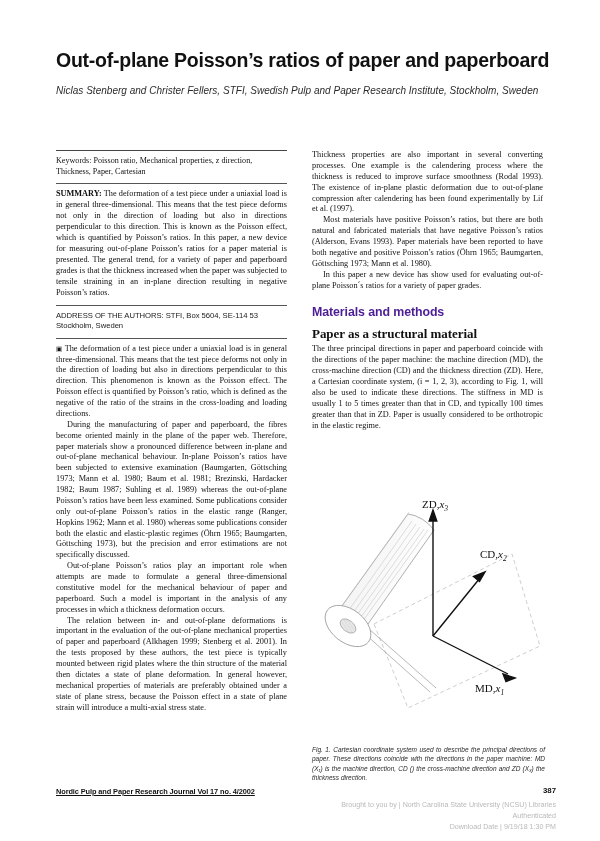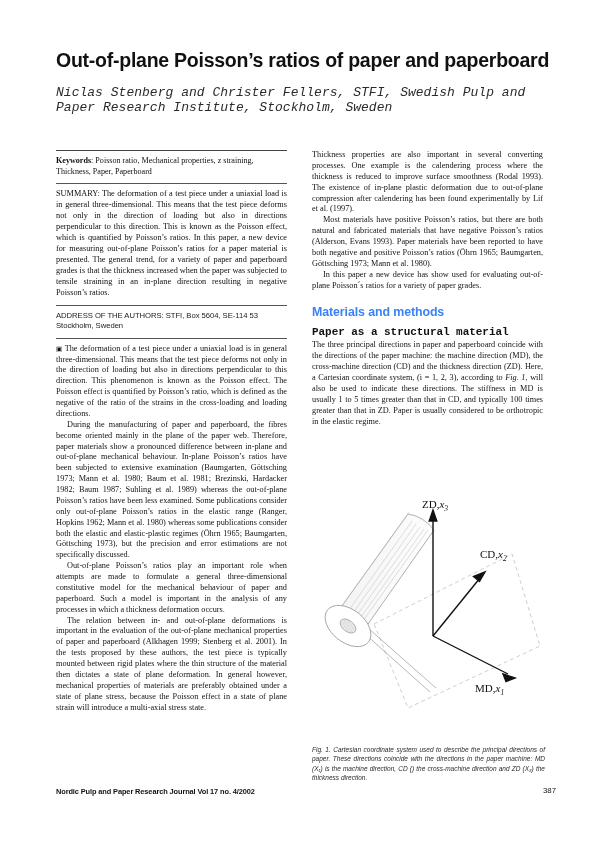--- a/index.html
+++ b/index.html
@@ -34,23 +34,23 @@
   .doc-title {
     font-family: "Liberation Sans", sans-serif;
     font-weight: bold;
     font-size: 19.5px;
     letter-spacing: -0.25px;
     color: #111;
     margin: 0;
     line-height: 1.1;
   }
   .doc-authors {
-    font-family: Liberation Mono, monospace;
+    font-family: Liberation Sans, sans-serif;
     font-style: italic;
-    font-size: 13px;
+    font-size: 10px;
     color: #2b2b2b;
     margin-top: 14px;
     letter-spacing: 0.02px;
   }
 
   
   .col {
     position: absolute;
     top: 150px;
     width: 231px;
@@ -80,29 +80,29 @@
   }
   p.body + p.body { text-indent: 11px; }
   p.noindent { text-indent: 0 !important; }
 
   .kw {
     font-size: 8.1px;
     line-height: 1.3;
     text-align: left;
     margin: 0;
   }
-  .kw b { font-weight: bold; }
+  .kw b { font-weight: normal; }
 
   .summary {
     font-size: 8.25px;
     line-height: 1.33;
     text-align: justify;
     margin: 0;
   }
-  .summary b { font-weight: normal; }
+  .summary b { font-weight: bold; }
 
   .addr {
     font-family: "Liberation Sans", sans-serif;
     font-size: 7.7px;
     line-height: 1.36;
     margin: 0;
     letter-spacing: -0.05px;
     color: #1a1a1a;
   }
 
@@ -112,32 +112,32 @@
     font-size: 6.6px;
     letter-spacing: 0;
   }
 
   
   h2.sec {
     font-family: "Liberation Sans", sans-serif;
     font-weight: bold;
     font-size: 12.4px;
     margin: 14px 0 7px 0;
-    color: #3b82f6;
+    color: #4c1d95;
     letter-spacing: -0.1px;
   }
   h3.subsec {
-    font-family: Liberation Mono, monospace;
-    font-weight: bold;
-    font-size: 11px;
+    font-family: Liberation Serif, serif;
+    font-weight: bold;
+    font-size: 13px;
     margin: 0 0 2px 0;
     color: #111;
     letter-spacing: -0.05px;
   }
-  .it { font-style: italic; }
+  .it { }
 
   
   .figure {
     position: absolute;
     left: 312px;
     top: 496px;
     width: 238px;
     height: 232px;
     text-decoration: underline;
   }
@@ -172,27 +172,28 @@
   
   .journal-line {
     position: absolute;
     left: 56px;
     top: 787px;
     font-family: "Liberation Sans", sans-serif;
     font-weight: bold;
     font-size: 7.4px;
     color: #111;
     letter-spacing: -0.1px;
+    text-decoration: underline;
   }
   .page-num {
     position: absolute;
     right: 44px;
     top: 786px;
     font-family: "Liberation Sans", sans-serif;
-    font-weight: normal;
+    font-weight: bold;
     font-size: 7.8px;
     color: #111;
   }
   .stamp {
     position: absolute;
     right: 44px;
     top: 800px;
     width: 330px;
     text-align: right;
     font-family: "Liberation Sans", sans-serif;
@@ -207,21 +208,21 @@
 <div class="page">
 
   <div class="title-block">
     <h1 class="doc-title">Out-of-plane Poisson’s ratios of paper and paperboard</h1>
     <div class="doc-authors">Niclas Stenberg and Christer Fellers, STFI, Swedish Pulp and Paper Research Institute, Stockholm, Sweden</div>
   </div>
 
   <div class="col col-left">
 
     <div class="rule-thick"></div>
-    <p class="kw"><b>Keywords</b><span>: Poisson ratio, Mechanical properties, z straining, Thickness, Paper, Paperboard</span></p>
+    <p class="kw"><b>Keywords</b><span>: Poisson ratio, Mechanical properties, z direction, Thickness, Paper, Cartesian</span></p>
 
     <div class="rule-thin"></div>
     <p class="summary"><b>SUMMARY:</b><span> The deformation of a test piece under a uniaxial load is in general three-dimensional. This means that the test piece deforms not only in the direction of loading but also in directions perpendicular to this direction. This is known as the Poisson effect, which is quantified by Poisson’s ratios. In this paper, a new device for measuring out-of-plane Poisson’s ratios for a paper material is presented. The general trend, for a variety of paper and paperboard grades is that the thickness increased when the paper was subjected to tensile straining in an in-plane direction resulting in negative Poisson’s ratios.</span></p>
 
     <div class="rule-thin"></div>
     <p class="addr">ADDRESS OF THE AUTHORS: STFI, Box 5604, SE-114 53 Stockholm, Sweden</p>
     <div class="rule-thin"></div>
 
     <p class="body leadin noindent"><span class="sqglyph">▣</span> <span>The deformation of a test piece under a uniaxial load is in general three-dimensional. This means that the test piece deforms not only in the direction of loading but also in directions perpendicular to this direction. This phenomenon is known as the Poisson effect. The Poisson effect is quantified by Poisson’s ratio, which is defined as the negative of the ratio of the strains in the cross-loading and loading directions.</span></p>
     <p class="body">During the manufacturing of paper and paperboard, the fibres become oriented mainly in the plane of the paper web. Therefore, paper materials show a pronounced difference between in-plane and out-of-plane mechanical behaviour. In-plane Poisson’s ratios have been subjected to extensive examination (Baumgarten, Göttsching 1973; Mann et al. 1980; Baum et al. 1981; Brezinski, Hardacker 1982; Baum 1987; Suhling et al. 1989) whereas the out-of-plane Poisson’s ratios have been less examined. Some publications consider only out-of-plane Poisson’s ratios in the elastic range (Ranger, Hopkins 1962; Mann et al. 1980) whereas some publications consider both the elastic and elastic-plastic regimes (Öhrn 1965; Baumgarten, Göttsching 1973), but the precision and error estimations are not specifically discussed.</p>
@@ -305,14 +306,19 @@
     </div>
     <div class="fig-label" style="left:163px; top:186px;text-align:center;">
       <span>MD,</span><span class="vv">x</span><sub>1</sub>
     </div>
   </div>
 
   <div class="fig-caption">Fig. 1. Cartesian coordinate system used to describe the principal directions of paper. These directions coincide with the directions in the paper machine: MD (X₁) is the machine direction, CD () the cross-machine direction and ZD (X₃) the thickness direction.</div>
 
   <div class="journal-line">Nordic Pulp and Paper Research Journal Vol 17 no. 4/2002</div>
   <div class="page-num">387</div>
+  <div class="stamp">
+    <div>Brought to you by | North Carolina State University (NCSU) Libraries</div>
+    <div>Authenticated</div>
+    <div>Download Date | 9/19/18 1:30 PM</div>
+  </div>
 
 </div>
 
 </body></html>

